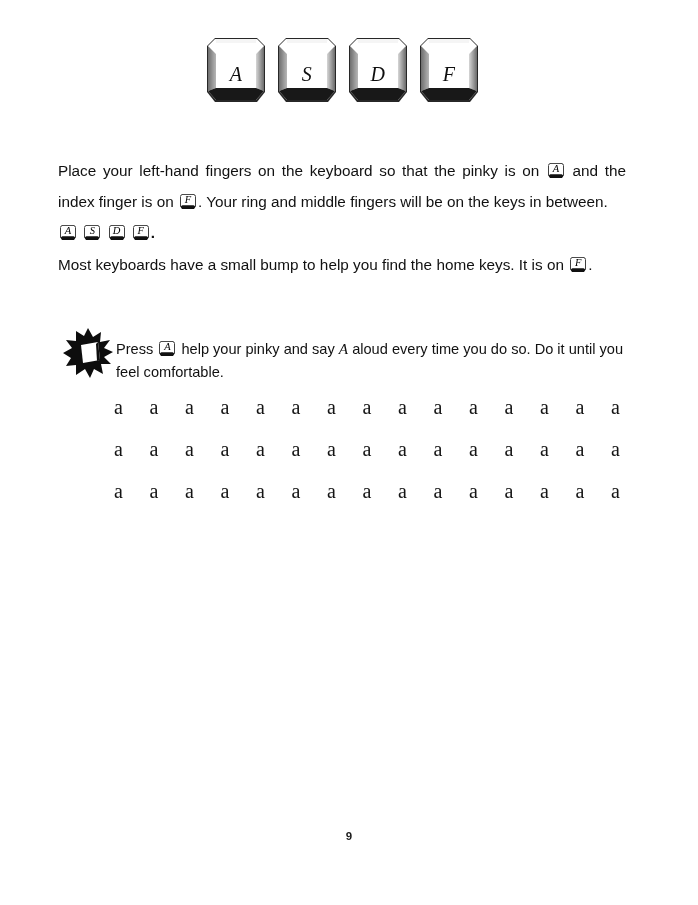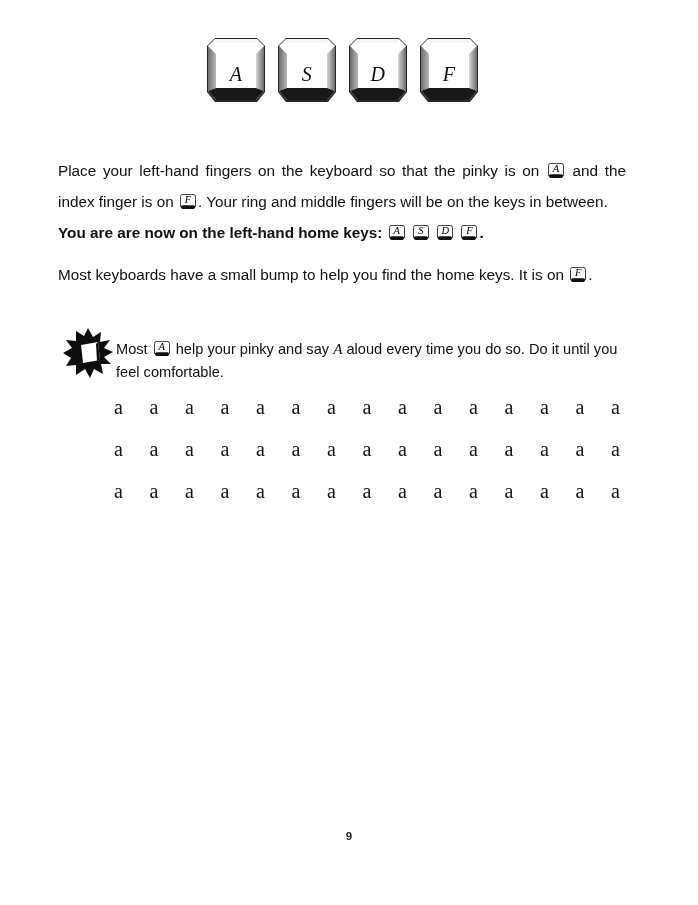--- a/index.html
+++ b/index.html
@@ -56,21 +56,21 @@
     position: absolute;
     left: 58px;
     width: 568px;
     font-size: 15.3px;
     line-height: 31px;
     text-align: justify;
     text-justify: inter-word;
     color: #111;
   }
   .para.p1 { top: 155px; }
-  .para.p2 { top: 259px; }
+  .para.p2 { top: 249px; }
   .para .lastline { text-align: left; }
   .bold-line {
     font-weight: bold;
     display: block;
     text-align: left;
   }
 
   
   .mkey {
     display: inline-block;
@@ -228,21 +228,21 @@
     <span>Place your left-hand fingers on the keyboard so that the pinky is on </span><span class="mkey"><svg width="18" height="18" viewBox="0 0 18 18" aria-hidden="true">
           <path d="M3 1 L15 1 L17 3 L17 13 L15 16 L3 16 L1 13 L1 3 Z" fill="#111"></path>
           <path d="M3.2 1.8 L14.8 1.8 L16.2 3.2 L16.2 12.2 L14.6 14.4 L3.4 14.4 L1.8 12.2 L1.8 3.2 Z" fill="#fff"></path>
           <path d="M3.4 12.2 L14.6 12.2 L16.2 13.2 L14.6 15.2 L3.4 15.2 L1.8 13.2 Z" fill="#111"></path>
         </svg><span class="mk-letter">A</span></span><span> and the index finger is on </span><span class="mkey"><svg width="18" height="18" viewBox="0 0 18 18" aria-hidden="true">
           <path d="M3 1 L15 1 L17 3 L17 13 L15 16 L3 16 L1 13 L1 3 Z" fill="#111"></path>
           <path d="M3.2 1.8 L14.8 1.8 L16.2 3.2 L16.2 12.2 L14.6 14.4 L3.4 14.4 L1.8 12.2 L1.8 3.2 Z" fill="#fff"></path>
           <path d="M3.4 12.2 L14.6 12.2 L16.2 13.2 L14.6 15.2 L3.4 15.2 L1.8 13.2 Z" fill="#111"></path>
         </svg><span class="mk-letter">F</span></span><span>. Your ring and middle fingers will be on the keys in between.</span>
 
-    <span class="bold-line"><span>You are are now on the left-hand home keys: </span><span class="mkey inbold"><svg width="18" height="18" viewBox="0 0 18 18" aria-hidden="true">
+    <span class="bold-line"><span class="mkey inbold"><svg width="18" height="18" viewBox="0 0 18 18" aria-hidden="true">
             <path d="M3 1 L15 1 L17 3 L17 13 L15 16 L3 16 L1 13 L1 3 Z" fill="#111"></path>
             <path d="M3.2 1.8 L14.8 1.8 L16.2 3.2 L16.2 12.2 L14.6 14.4 L3.4 14.4 L1.8 12.2 L1.8 3.2 Z" fill="#fff"></path>
             <path d="M3.4 12.2 L14.6 12.2 L16.2 13.2 L14.6 15.2 L3.4 15.2 L1.8 13.2 Z" fill="#111"></path>
           </svg><span class="mk-letter">A</span></span> <span class="mkey inbold"><svg width="18" height="18" viewBox="0 0 18 18" aria-hidden="true">
             <path d="M3 1 L15 1 L17 3 L17 13 L15 16 L3 16 L1 13 L1 3 Z" fill="#111"></path>
             <path d="M3.2 1.8 L14.8 1.8 L16.2 3.2 L16.2 12.2 L14.6 14.4 L3.4 14.4 L1.8 12.2 L1.8 3.2 Z" fill="#fff"></path>
             <path d="M3.4 12.2 L14.6 12.2 L16.2 13.2 L14.6 15.2 L3.4 15.2 L1.8 13.2 Z" fill="#111"></path>
           </svg><span class="mk-letter">S</span></span> <span class="mkey inbold"><svg width="18" height="18" viewBox="0 0 18 18" aria-hidden="true">
             <path d="M3 1 L15 1 L17 3 L17 13 L15 16 L3 16 L1 13 L1 3 Z" fill="#111"></path>
             <path d="M3.2 1.8 L14.8 1.8 L16.2 3.2 L16.2 12.2 L14.6 14.4 L3.4 14.4 L1.8 12.2 L1.8 3.2 Z" fill="#fff"></path>
@@ -264,21 +264,21 @@
 
   <div class="exercise">
     <div class="star">
       <svg width="52" height="52" viewBox="0 0 52 52" aria-hidden="true">
         <path fill="#0d0d0d" d="M26 1 L31 10 L39 5 L38 15 L48 13 L42 21 L51 25 L42 30 L49 37 L39 37 L41 47 L32 42 L28 51 L23 42 L14 48 L14 38 L4 39 L9 31 L1 26 L10 21 L4 13 L14 14 L14 4 L22 9 Z"></path>
         <path fill="#ffffff" d="M19 18 L36 15 L38 33 L21 36 Z"></path>
         <path fill="#0d0d0d" d="M36 15 L38 33 L35 34 L34 17 Z"></path>
       </svg>
     </div>
     <div class="exercise-text">
-      <span>Most </span><span class="mkey"><svg width="18" height="18" viewBox="0 0 18 18" aria-hidden="true">
+      <span>Press </span><span class="mkey"><svg width="18" height="18" viewBox="0 0 18 18" aria-hidden="true">
             <path d="M3 1 L15 1 L17 3 L17 13 L15 16 L3 16 L1 13 L1 3 Z" fill="#111"></path>
             <path d="M3.2 1.8 L14.8 1.8 L16.2 3.2 L16.2 12.2 L14.6 14.4 L3.4 14.4 L1.8 12.2 L1.8 3.2 Z" fill="#fff"></path>
             <path d="M3.4 12.2 L14.6 12.2 L16.2 13.2 L14.6 15.2 L3.4 15.2 L1.8 13.2 Z" fill="#111"></path>
           </svg><span class="mk-letter">A</span></span><span> help your pinky and say </span><span class="em">A</span><span> aloud every time you do so. Do it until you feel comfortable.</span>
     </div>
   </div>
 
   <div class="practice">
 
     <div class="prow">

